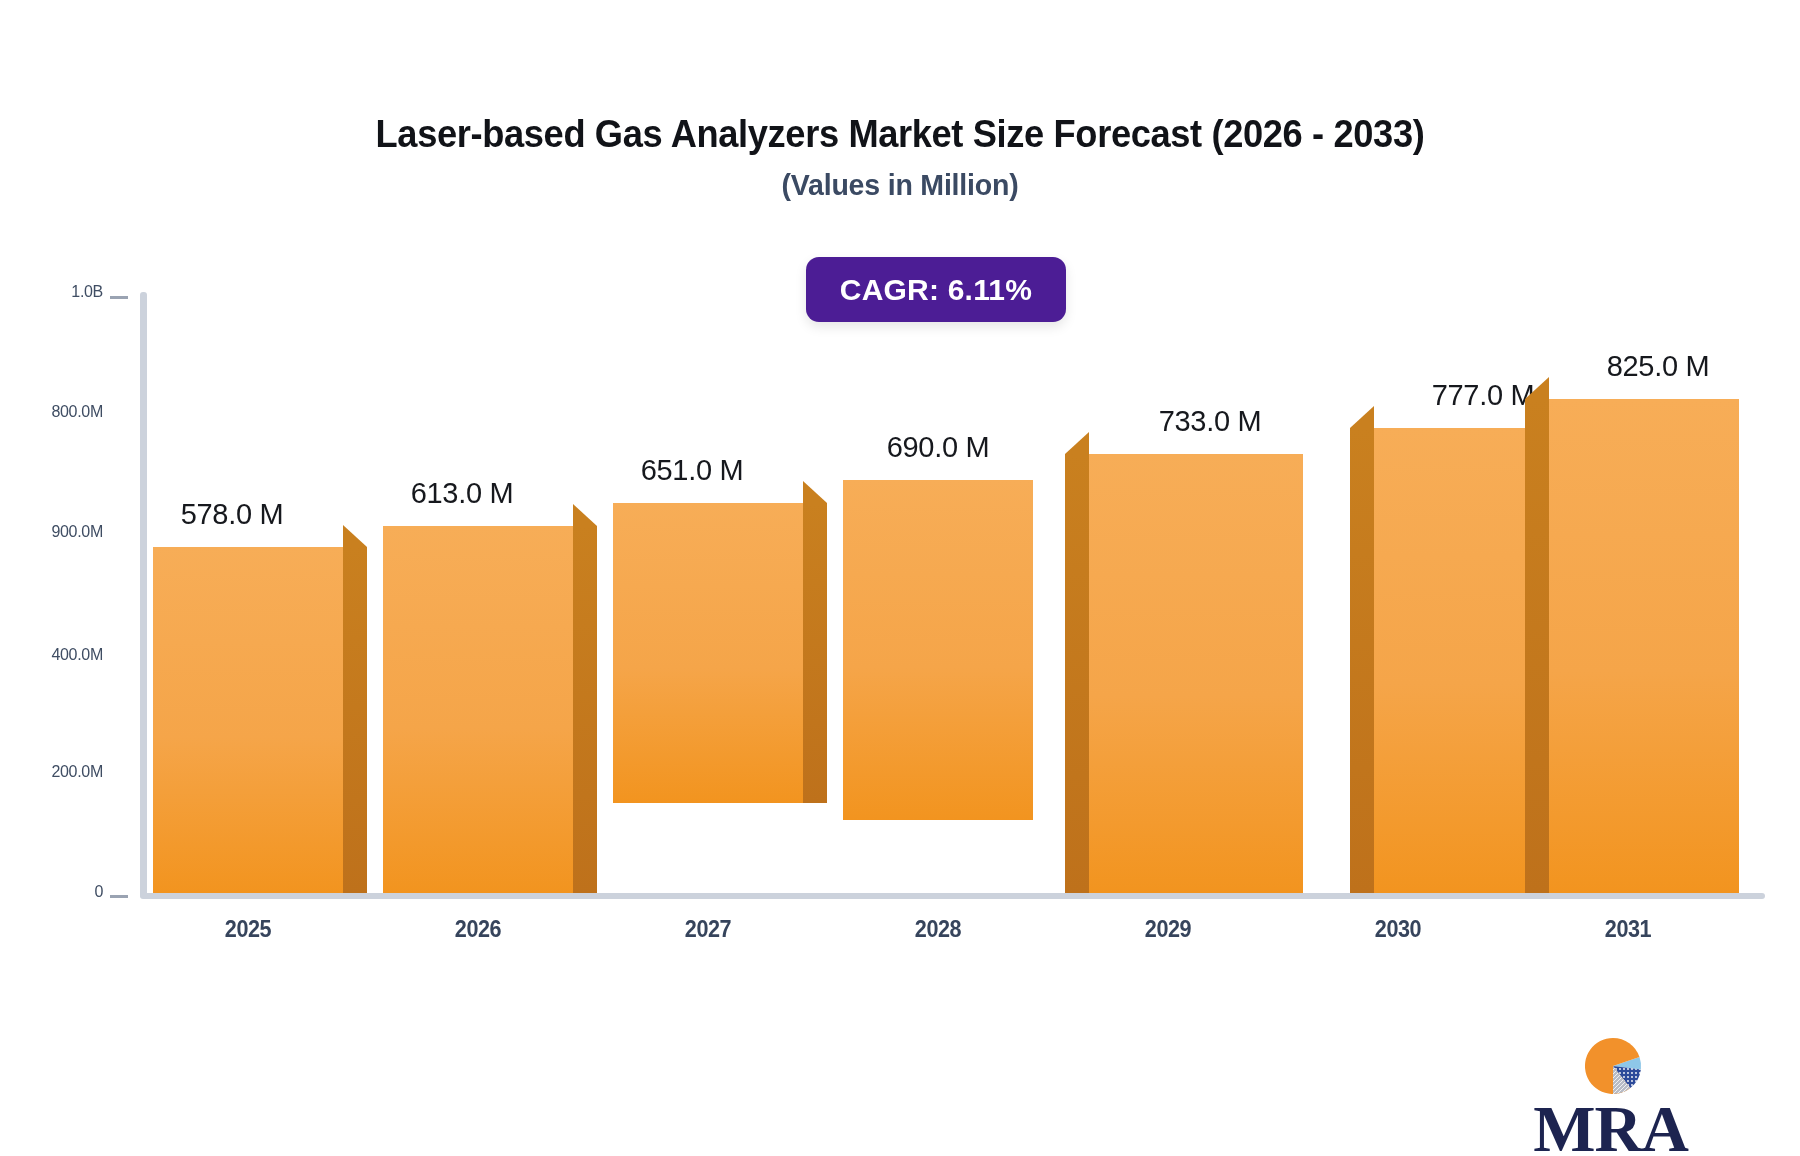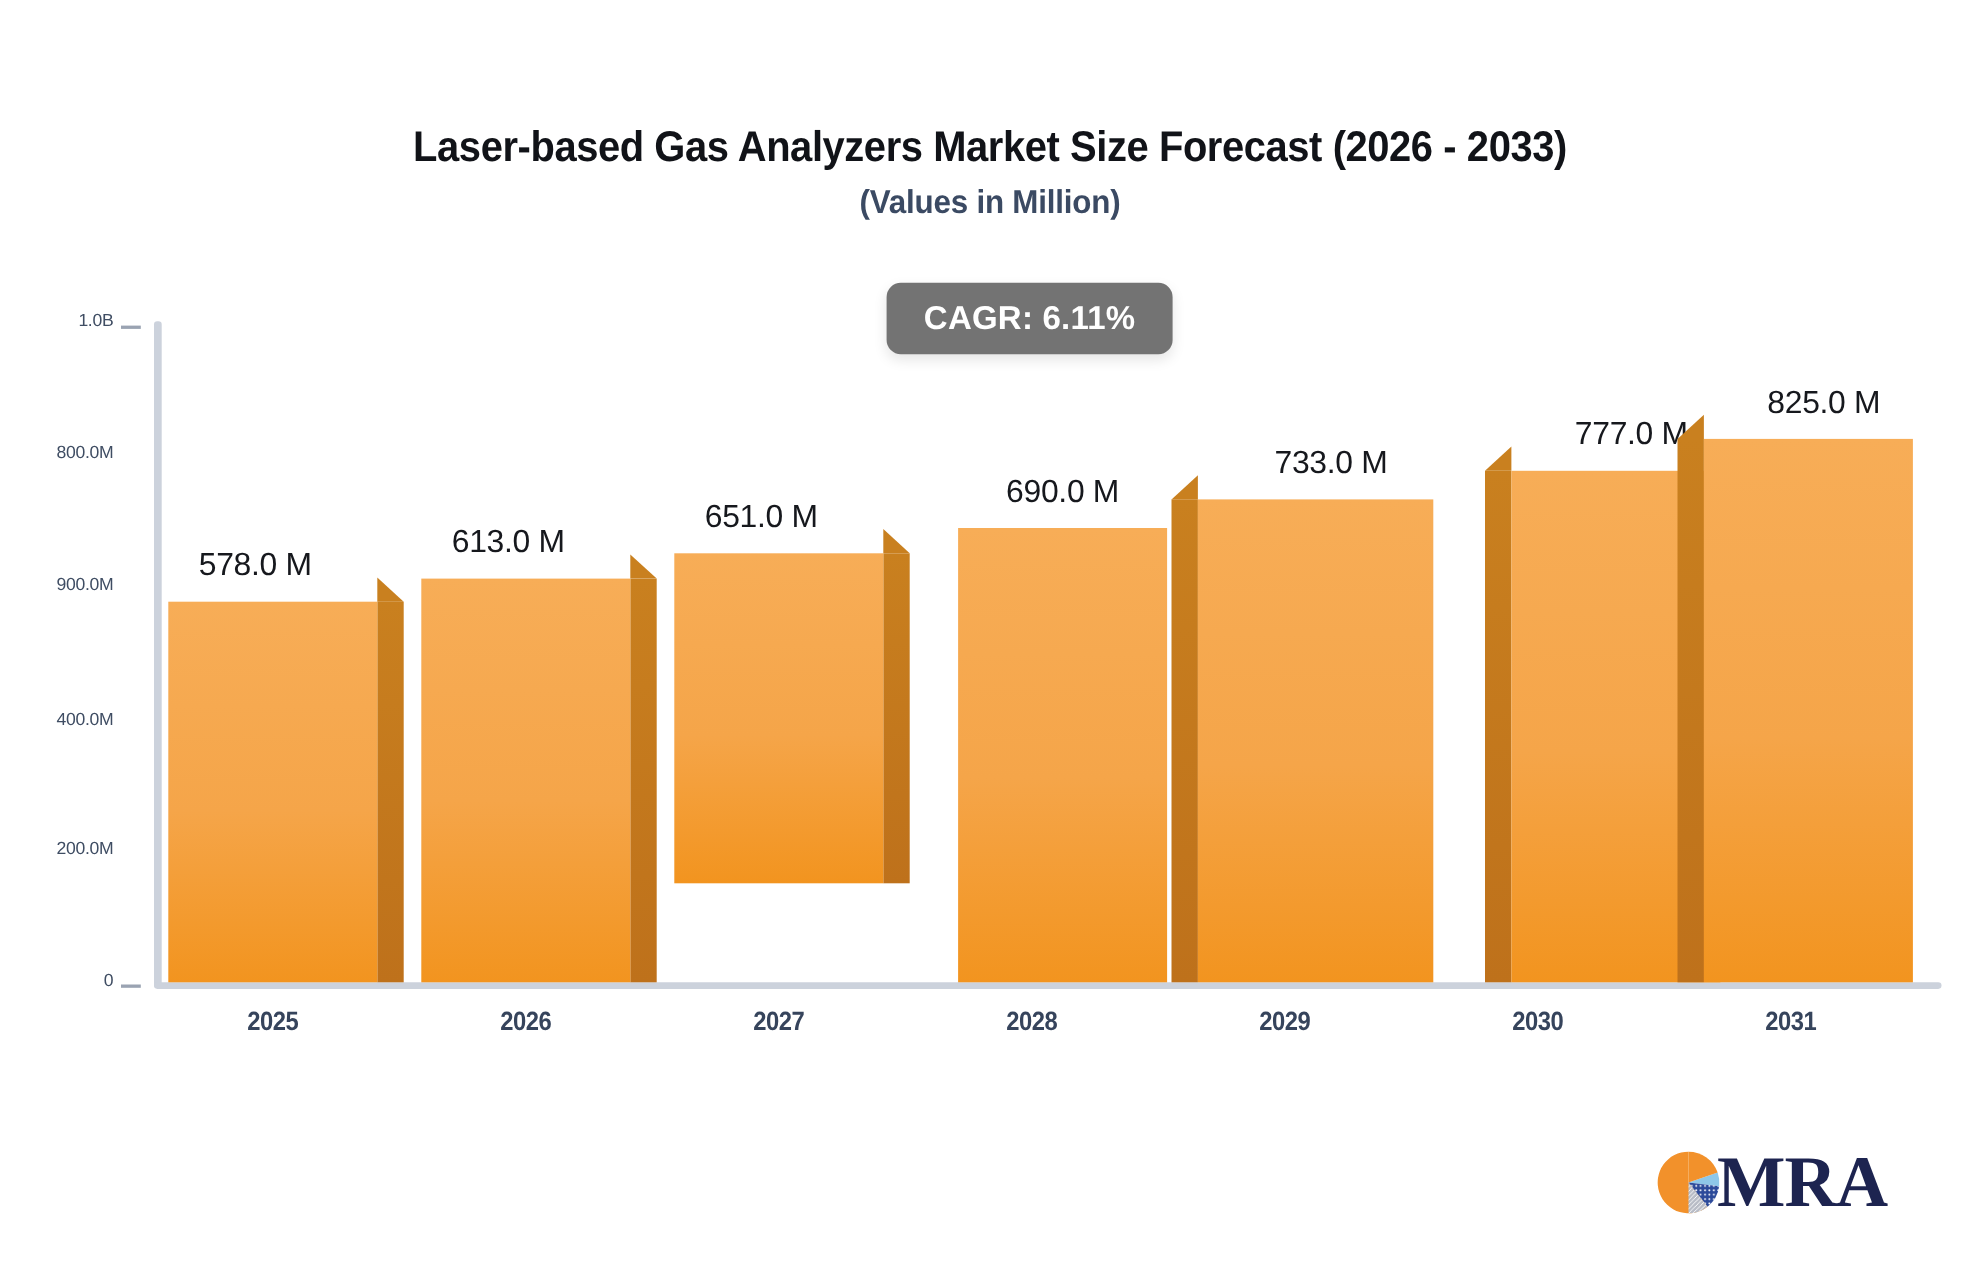--- a/index.html
+++ b/index.html
@@ -43,21 +43,21 @@
     transform: scaleX(0.95);
   }
 
   
   #cagr-badge {
     position: absolute;
     left: 806px;
     top: 257px;
     width: 260px;
     height: 65px;
-    background: #737373;
+    background: #4c1d95;
     border-radius: 13px;
     box-shadow: 0 5px 12px rgba(0,0,0,0.10);
     display: flex;
     align-items: center;
     justify-content: center;
     color: #ffffff;
     font-size: 30px;
     font-weight: bold;
     letter-spacing: 0.2px;
   }
@@ -174,20 +174,21 @@
 
   
   #logo {
     position: absolute;
     left: 1505px;
     top: 1036px;
     width: 215px;
     height: 78px;
     display: flex;
     align-items: center;
+    flex-direction: column;
   }
   #logo-mark { width: 60px; height: 60px; flex: 0 0 60px; }
   #logo-text {
     font-family: "Liberation Serif", serif;
     font-size: 66px;
     font-weight: bold;
     color: #1d2450;
     line-height: 1;
     margin-left: -4px;
     letter-spacing: -1px;
@@ -235,21 +236,21 @@
     <div class="bar-value shift-left">613.0 M</div>
   </div>
 
   <div class="bar-group" style="left:613px; top:503px; width:190px; height:300px;">
     <div class="bar-cap right"></div>
     <div class="bar-side right"></div>
     <div class="bar-face"></div>
     <div class="bar-value shift-left">651.0 M</div>
   </div>
 
-  <div class="bar-group" style="left:843px; top:480px; width:190px; height:413px;margin-left:28px;">
+  <div class="bar-group" style="left:843px; top:480px; width:190px; height:340px;">
     <div class="bar-face"></div>
     <div class="bar-value">690.0 M</div>
   </div>
 
   <div class="bar-group" style="left:1089px; top:454px; width:190px; height:439px;padding-left:24px;">
     <div class="bar-cap left"></div>
     <div class="bar-side left"></div>
     <div class="bar-face"></div>
     <div class="bar-value shift-right">733.0 M</div>
   </div>

